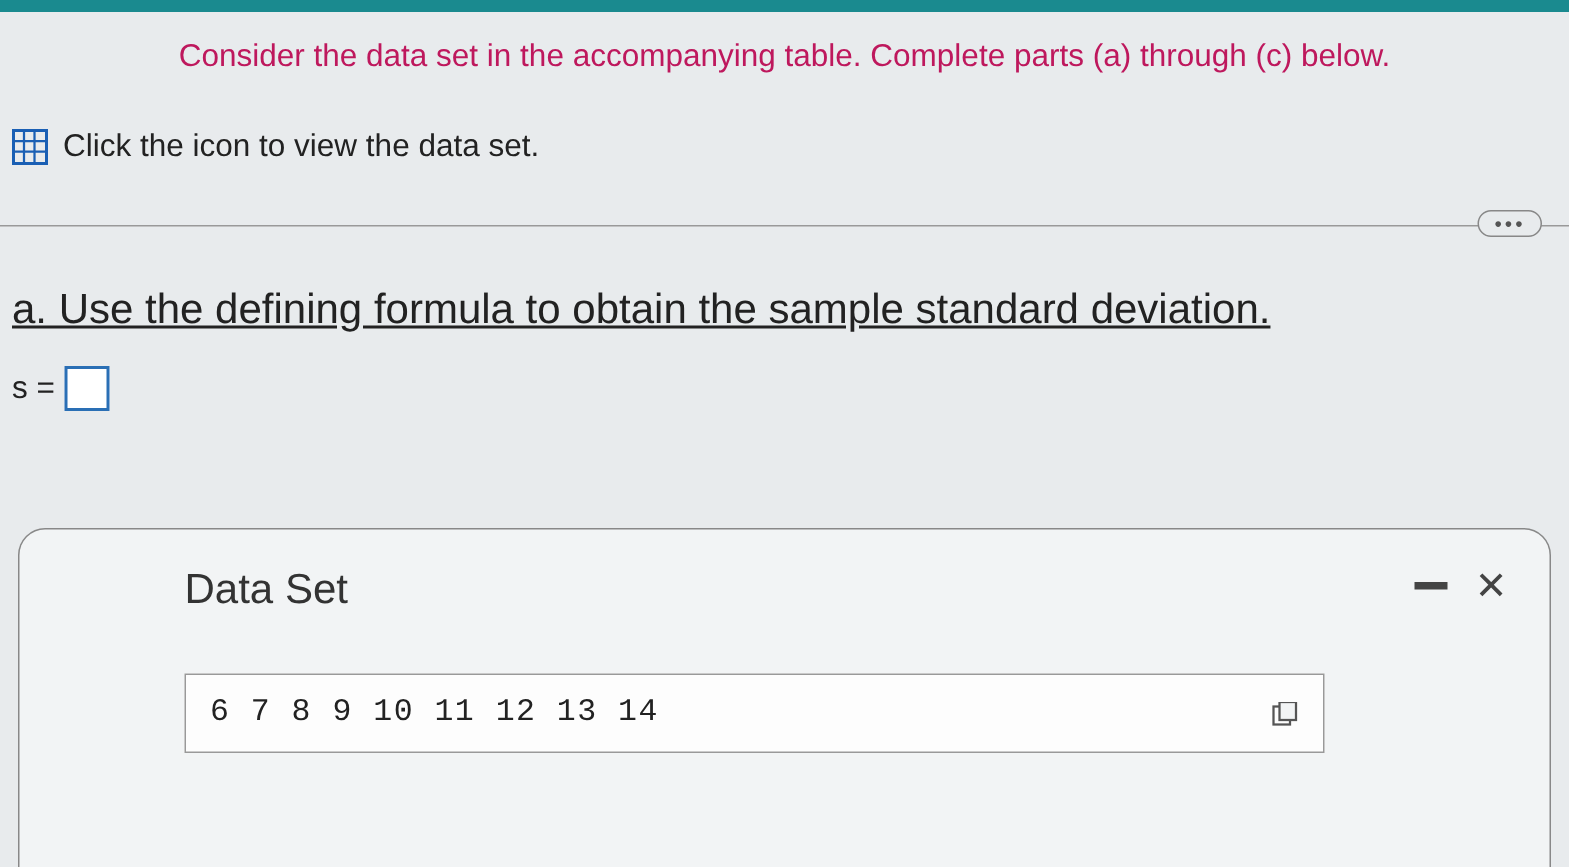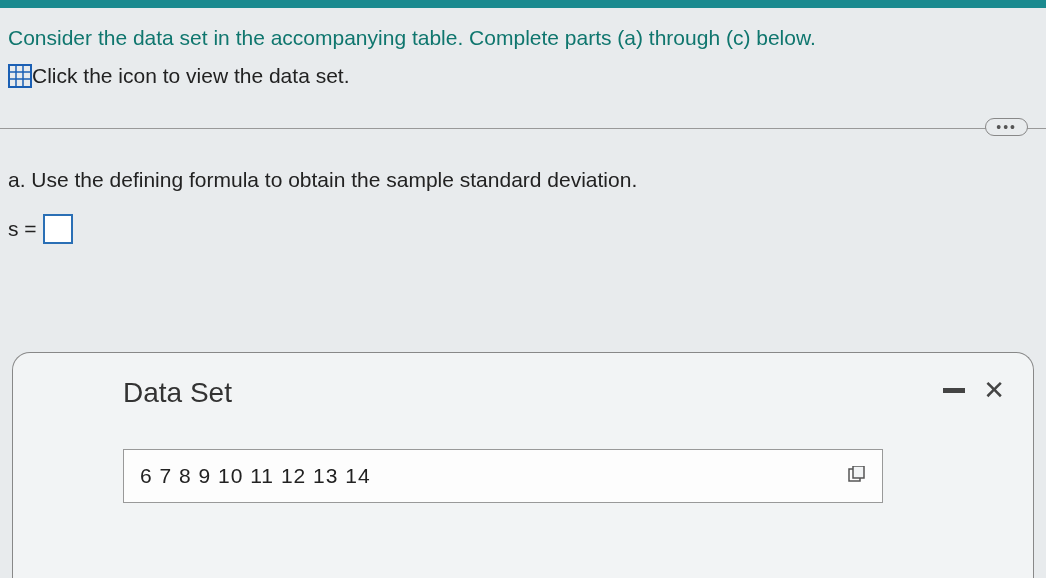--- a/index.html
+++ b/index.html
@@ -21,26 +21,28 @@
       height: 8px;
       background: #1a8a8f;
       width: 100%;
     }
     .content {
       padding: 18px 8px 0 8px;
       background: #e8ebed;
     }
     .question-intro {
       font-size: 21px;
-      color: #0f766e;
-      margin-bottom: 14px;
+      color: #be185d;
+      margin-bottom: 36px;
+      text-align: center;
     }
     .data-link-row {
       display: flex;
       align-items: center;
+      gap: 10px;
       margin-bottom: 30px;
       text-align: center;
     }
     .table-icon {
       width: 24px;
       height: 24px;
       display: inline-block;
     }
     .table-icon svg {
       width: 100%;
@@ -71,23 +73,24 @@
       border: 1.5px solid #888;
       border-radius: 12px;
       padding: 1px 10px;
       font-size: 14px;
       color: #555;
       letter-spacing: 2px;
       line-height: 14px;
       cursor: pointer;
     }
     .part-a {
-      font-size: 21px;
+      font-size: 28px;
       color: #222;
       margin-bottom: 22px;
+      text-decoration: underline;
     }
     .answer-row {
       display: flex;
       align-items: center;
       gap: 6px;
       font-size: 21px;
       color: #222;
       margin-bottom: 30px;
     }
     .answer-input {
@@ -139,22 +142,23 @@
       font-weight: normal;
       line-height: 1;
     }
     .data-box {
       margin-top: 40px;
       border: 1.5px solid #999;
       background: #fdfdfd;
       padding: 14px 16px;
       width: 760px;
       display: flex;
-      align-items: flex-start;
+      align-items: center;
       justify-content: space-between;
+      font-family: Liberation Mono, monospace;
     }
     .data-values {
       font-size: 21px;
       color: #222;
       letter-spacing: 1px;
     }
     .copy-icon {
       width: 18px;
       height: 16px;
       cursor: pointer;

